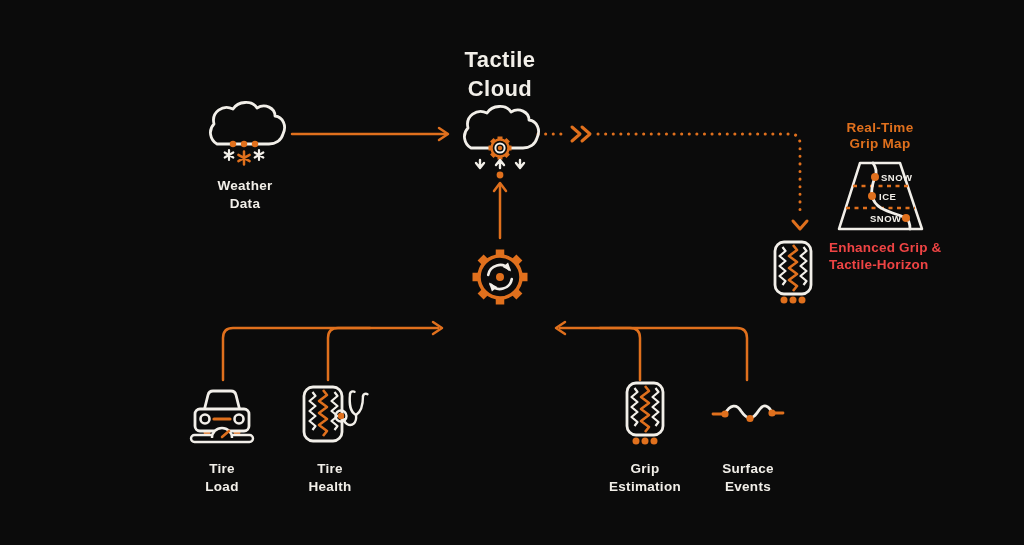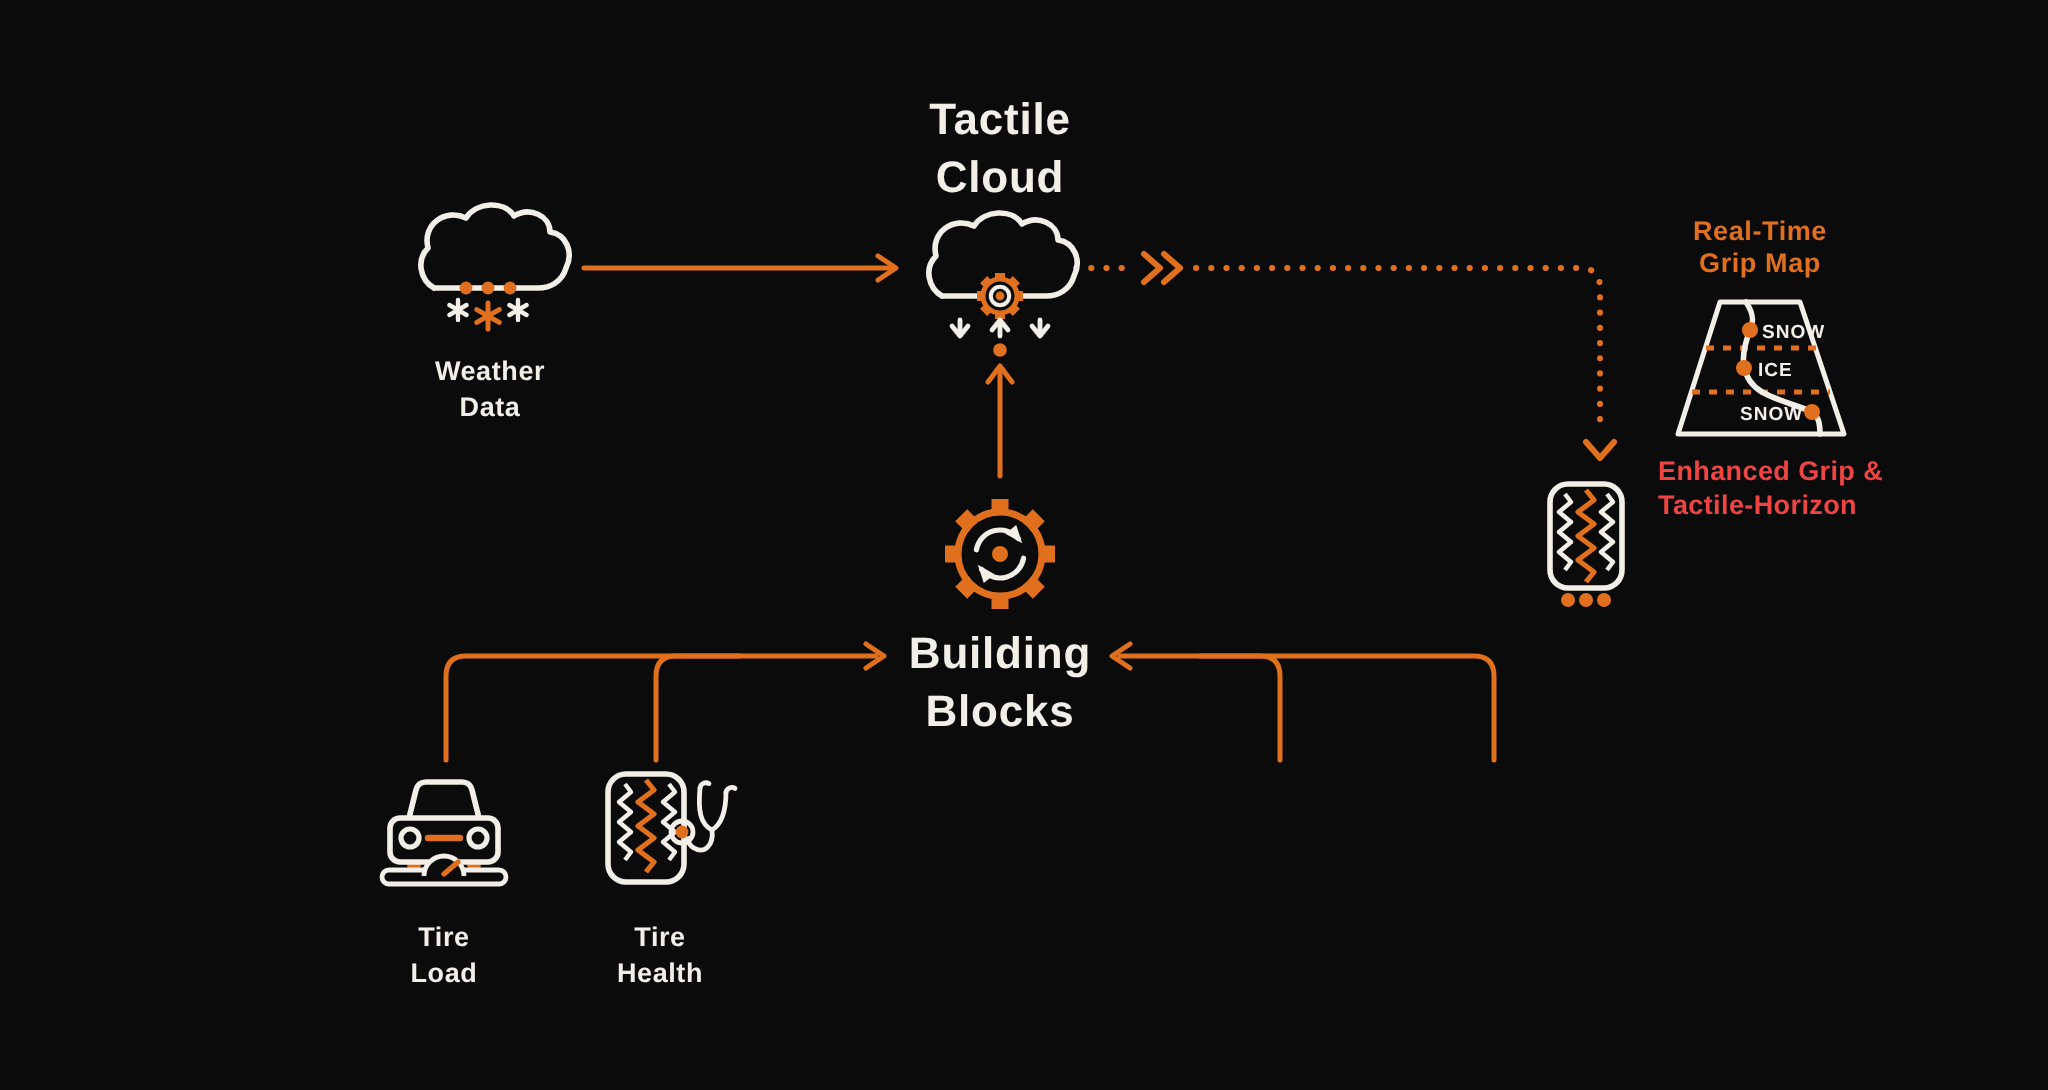--- a/index.html
+++ b/index.html
@@ -98,21 +98,21 @@
       <g>
           <path d="M47,66 V60 M43,63 L47,58 L51,63"></path>
         </g>
       <g>
           <path d="M67,58 V64 M63,61 L67,66 L71,61"></path>
         </g>
     </g>
     <circle cx="47" cy="73" r="3.4" fill="#e0701d"></circle>
   </svg>
 
-  <div class="abs node" style="left:815px;top:108px;width:130px">
+  <div class="abs node" style="left:815px;top:120px;width:130px">
     <div class="gm-title">Real-Time
 Grip Map</div>
     <svg width="104" height="72" viewBox="0 0 104 72" style="margin-top:8px">
       <path d="M32,3 H72 L94,69 H11 Z" fill="none" stroke="#f2efe9" stroke-width="2.5" stroke-linejoin="round"></path>
       <path d="M25,26 H80" stroke="#e0701d" stroke-width="2.6" stroke-dasharray="4 4.5" fill="none"></path>
       <path d="M18,48 H87" stroke="#e0701d" stroke-width="2.6" stroke-dasharray="4 4.5" fill="none"></path>
       <path d="M45,3 C49,9 49,13 47,17 C44,25 43,30 44,35 C45,41 48,45 53,48 C62,53 72,55 78,58 C81,60 82,63 82,69" fill="none" stroke="#f2efe9" stroke-width="2.8" stroke-linecap="round"></path>
       <circle cx="47" cy="17" r="4" fill="#e0701d"></circle>
       <circle cx="44" cy="36" r="4" fill="#e0701d"></circle>
       <circle cx="78" cy="58" r="4" fill="#e0701d"></circle>
@@ -142,22 +142,20 @@
     <circle cx="32" cy="31" r="21" fill="#0b0b0b" stroke="#e0701d" stroke-width="3.5"></circle>
     <g>
       <path d="M20.2,28.9 A12,12 0 0 1 41.2,23.3" fill="none" stroke="#f2efe9" stroke-width="2.6" stroke-linecap="round"></path>
       <polygon points="43.1,25.6 40.1,16.5 34.7,20.9" fill="#f2efe9"></polygon>
       <path d="M43.8,33.1 A12,12 0 0 1 22.8,38.7" fill="none" stroke="#f2efe9" stroke-width="2.6" stroke-linecap="round"></path>
       <polygon points="20.9,36.4 23.9,45.5 29.3,41.1" fill="#f2efe9"></polygon>
     </g>
     <circle cx="32" cy="31" r="4" fill="#e0701d"></circle>
   </svg>
 
-  <div class="abs title" style="left:440px;top:313px;width:120px">Building
-Blocks</div>
 
   <div class="abs node" style="left:167px;top:382px;width:110px">
     <div class="iconbox">
       <svg width="72" height="58" viewBox="0 0 72 58">
         <path d="M18,26 L22,10 Q23,6 27,6 H45 Q49,6 50,10 L54,26" fill="none" stroke="#f2efe9" stroke-width="2.8" stroke-linejoin="round"></path>
         <polygon points="17,45 25,45 23,54 19,54" fill="#e0701d"></polygon>
         <polygon points="47,45 55,45 53,54 49,54" fill="#e0701d"></polygon>
         <rect x="9" y="24" width="54" height="22" rx="5" fill="#0b0b0b" stroke="#f2efe9" stroke-width="2.8"></rect>
         <circle cx="19" cy="34" r="4.5" fill="none" stroke="#f2efe9" stroke-width="2.6"></circle>
         <circle cx="53" cy="34" r="4.5" fill="none" stroke="#f2efe9" stroke-width="2.6"></circle>
@@ -186,15 +184,45 @@
           <path d="M66,32 C67,40 62,44 57,41 C55,39.8 54,38 54.2,36.2"></path>
           <circle cx="51" cy="33" r="5.5"></circle>
         </g>
         <circle cx="51" cy="33" r="3.2" fill="#e0701d"></circle>
       </svg>
     </div>
     <div class="lbl">Tire
 Health</div>
   </div>
 
-
+  <div class="abs node" style="left:590px;top:382px;width:110px">
+    <div class="iconbox">
+      <svg width="44" height="66" viewBox="0 0 44 66">
+        <rect x="4" y="2" width="36" height="52" rx="9" fill="none" stroke="#f2efe9" stroke-width="2.8"></rect>
+        <path d="M11.5,7 l3,4 l-6,5 l6,5 l-6,5 l6,5 l-6,5 l6,5 l-3,4" fill="none" stroke="#f2efe9" stroke-width="2.2" stroke-linejoin="round"></path>
+        <path d="M32.5,7 l3,4 l-6,5 l6,5 l-6,5 l6,5 l-6,5 l6,5 l-3,4" fill="none" stroke="#f2efe9" stroke-width="2.2" stroke-linejoin="round"></path>
+        <path d="M22,5 l4,5 l-8,6 l8,6 l-8,6 l8,6 l-8,6 l8,6 l-4,5" fill="none" stroke="#e0701d" stroke-width="2.6" stroke-linejoin="round"></path>
+        <circle cx="13" cy="60" r="3.5" fill="#e0701d"></circle>
+        <circle cx="22" cy="60" r="3.5" fill="#e0701d"></circle>
+        <circle cx="31" cy="60" r="3.5" fill="#e0701d"></circle>
+      </svg>
+    </div>
+    <div class="lbl">Grip
+Estimation</div>
+  </div>
+
+  <div class="abs node" style="left:693px;top:382px;width:110px">
+    <div class="iconbox">
+      <svg width="74" height="28" viewBox="0 0 74 28">
+        <path d="M2,14 H12" stroke="#e0701d" stroke-width="2.8" stroke-linecap="round" fill="none"></path>
+        <path d="M14,14 C19,4 26,4 30,11 C33,15.5 36,18 39,18" fill="none" stroke="#f2efe9" stroke-width="2.8" stroke-linecap="round"></path>
+        <path d="M39,18 C43,18 45.5,14 48.5,9.5 C52.5,3.8 58,5 61,13" fill="none" stroke="#f2efe9" stroke-width="2.8" stroke-linecap="round"></path>
+        <path d="M62,13 H72" stroke="#e0701d" stroke-width="2.8" stroke-linecap="round" fill="none"></path>
+        <circle cx="14" cy="14" r="3.6" fill="#e0701d"></circle>
+        <circle cx="39" cy="18.5" r="3.6" fill="#e0701d"></circle>
+        <circle cx="61" cy="13" r="3.6" fill="#e0701d"></circle>
+      </svg>
+    </div>
+    <div class="lbl">Surface
+Events</div>
+  </div>
 
 </div>
 
 </body></html>

